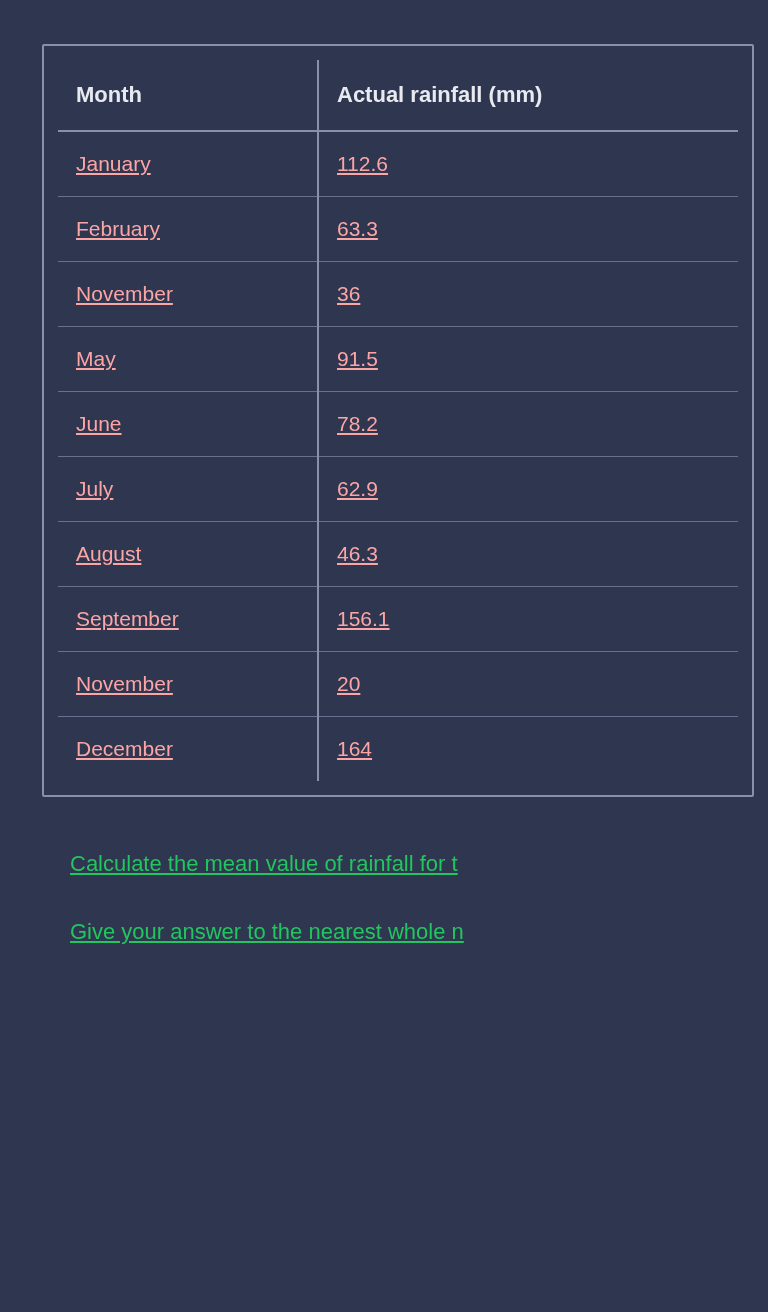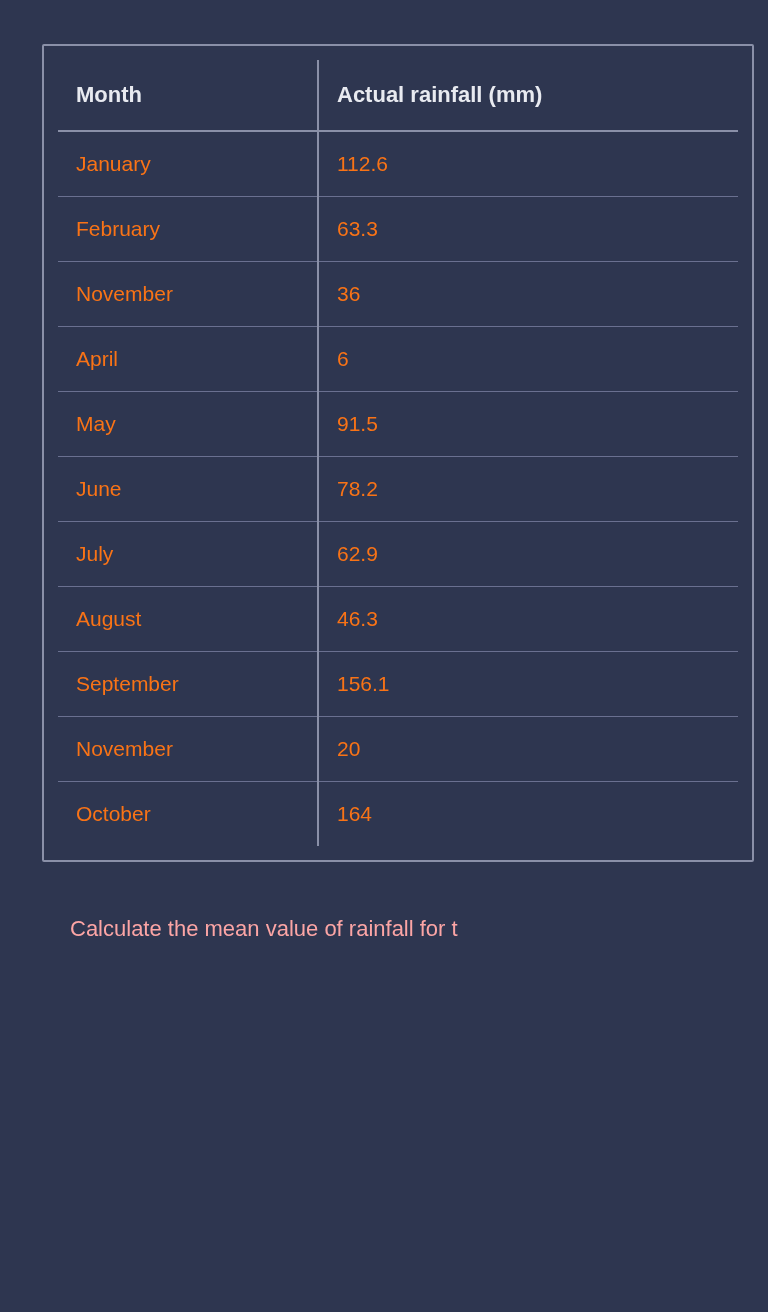--- a/index.html
+++ b/index.html
@@ -40,37 +40,39 @@
     }
 
     thead tr th:first-child {
       border-right: 2px solid #8a90a8;
       width: 260px;
     }
 
     tbody tr td {
       padding: 20px 18px;
       font-size: 21px;
-      color: #f97316;
+      color: #fca5a5;
       border-bottom: 1px solid #6a7090;
+      text-decoration: underline;
     }
 
     tbody tr:last-child td {
       border-bottom: none;
     }
 
     tbody tr td:first-child {
       border-right: 2px solid #8a90a8;
       width: 260px;
     }
 
     .description {
       font-size: 22px;
-      color: #fca5a5;
+      color: #22c55e;
       line-height: 1.55;
+      text-decoration: underline;
     }
   </style>
 </head>
 <body>
 
 <div class="table-container">
   <table>
     <thead>
       <tr>
         <th>Month</th>
@@ -84,24 +86,20 @@
         </tr>
         <tr>
           <td>February</td>
           <td>63.3</td>
         </tr>
         <tr>
           <td>November</td>
           <td>36</td>
         </tr>
         <tr>
-          <td>April</td>
-          <td>6</td>
-        </tr>
-        <tr>
           <td>May</td>
           <td>91.5</td>
         </tr>
         <tr>
           <td>June</td>
           <td>78.2</td>
         </tr>
         <tr>
           <td>July</td>
           <td>62.9</td>
@@ -112,23 +110,24 @@
         </tr>
         <tr>
           <td>September</td>
           <td>156.1</td>
         </tr>
         <tr>
           <td>November</td>
           <td>20</td>
         </tr>
         <tr>
-          <td>October</td>
+          <td>December</td>
           <td>164</td>
         </tr>
       </tbody>
   </table>
 </div>
 
 <div class="description">
   <span>Calculate the mean value of rainfall for t</span><br>
   <br>
+  <span>Give your answer to the nearest whole n</span>
 </div>
 
 </body></html>

